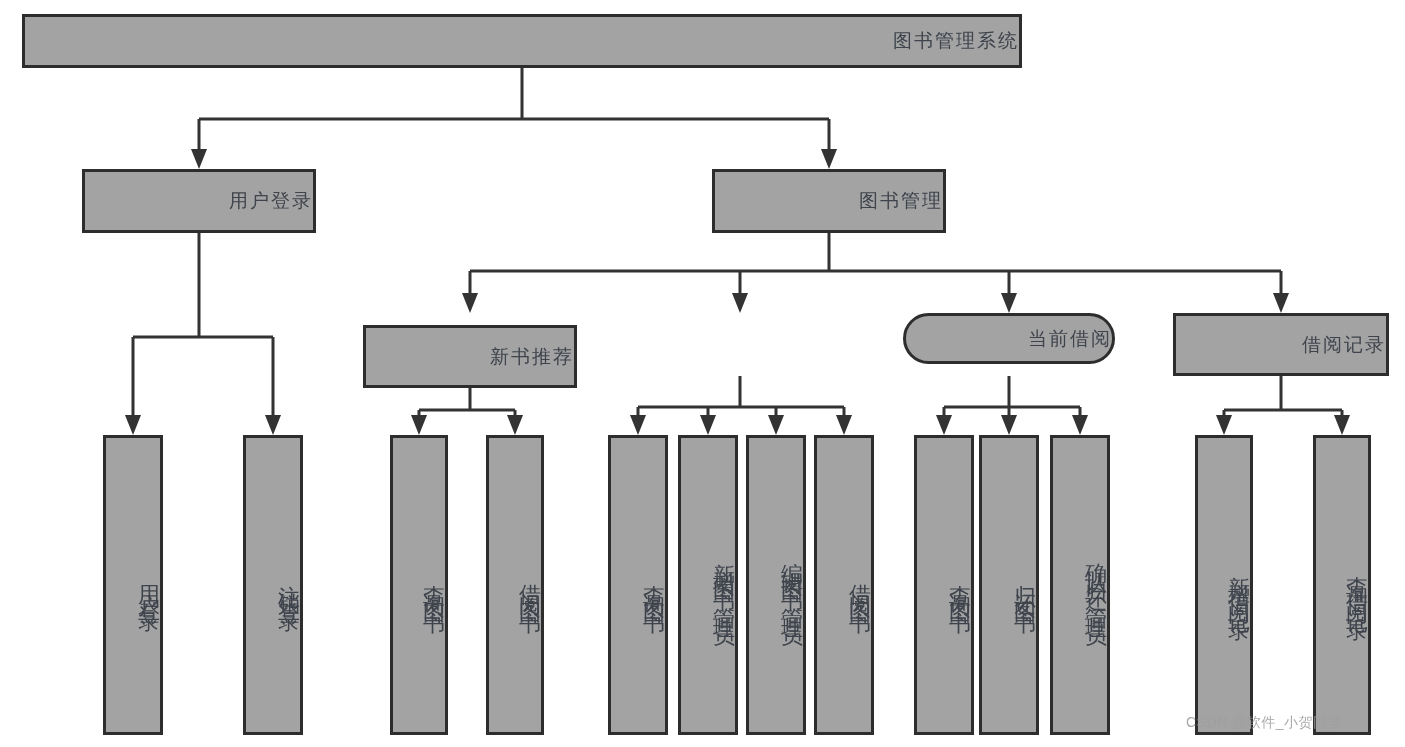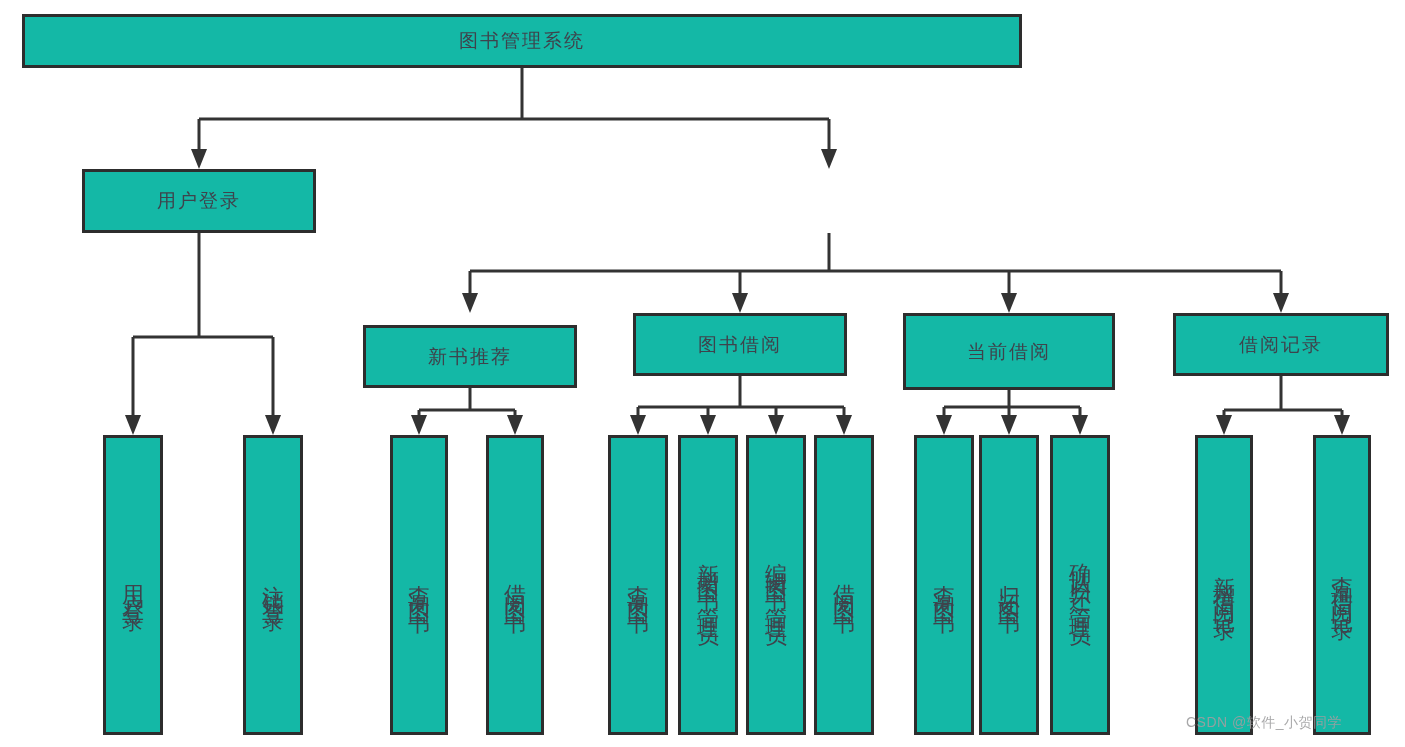--- a/index.html
+++ b/index.html
@@ -11,25 +11,25 @@
   .canvas {
     position: relative;
     width: 1405px; height: 747px;
     background: #ffffff;
     overflow: hidden;
   }
   svg.wires { position: absolute; left: 0; top: 0; z-index: 1; }
   .node {
     position: absolute;
     box-sizing: border-box;
-    background: #14b8a6;
+    background: #a3a3a3;
     border: 3px solid #2d2d2d;
     display: flex;
     align-items: center;
-    justify-content: center;
+    justify-content: flex-end;
     color: #3e434c;
     z-index: 2;
   }
   .h-node { font-size: 19px; letter-spacing: 2px; }
   .leaf { font-size: 22px; }
   .v-label {
     writing-mode: vertical-rl;
     letter-spacing: 9px;
     line-height: 1;
     white-space: nowrap;
@@ -82,28 +82,28 @@
     </g>
   </svg>
 
   <div class="node h-node" style="left:22px; top:14px; width:1000px; height:54px;">
     <span>图书管理系统</span>
   </div>
 
   <div class="node h-node" style="left:82px; top:169px; width:234px; height:64px;">
     <span>用户登录</span>
   </div>
+  <div class="node h-node" style="left:712px; top:169px; width:234px; height:64px;">
+    <span>图书管理</span>
+  </div>
 
   <div class="node h-node" style="left:363px; top:313px; width:214px; height:63px;margin-top:12px;">
     <span>新书推荐</span>
   </div>
-  <div class="node h-node" style="left:633px; top:313px; width:214px; height:63px;">
-    <span>图书借阅</span>
-  </div>
-  <div class="node h-node" style="left:903px; top:313px; width:212px; height:77px;">
+  <div class="node h-node" style="left:903px; top:313px; width:212px; height:51px;border-radius:29px;">
     <span>当前借阅</span>
   </div>
   <div class="node h-node" style="left:1173px; top:313px; width:216px; height:63px;">
     <span>借阅记录</span>
   </div>
 
   <div class="node leaf" style="left:103px; top:435px; width:60px; height:300px;">
     <span class="v-label">用户登录</span>
   </div>
   <div class="node leaf" style="left:243px; top:435px; width:60px; height:300px;">

